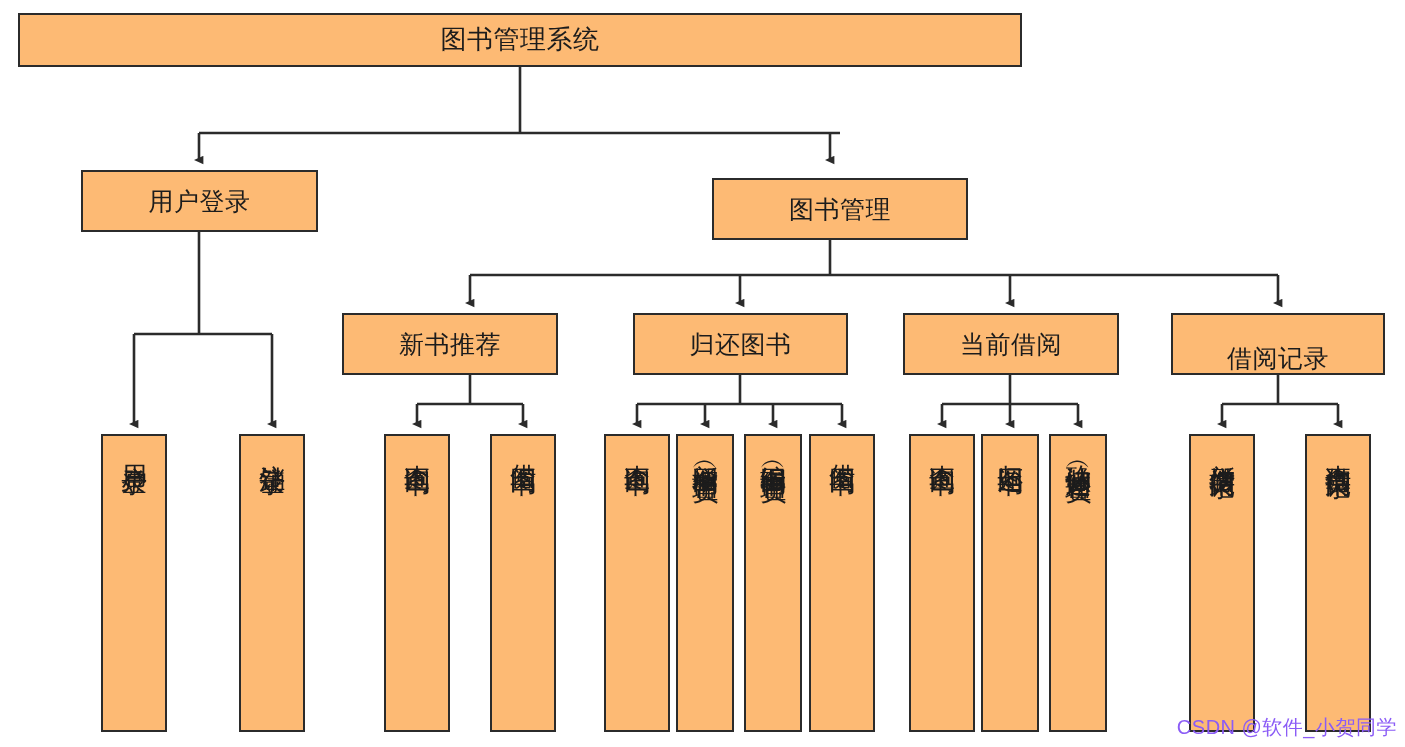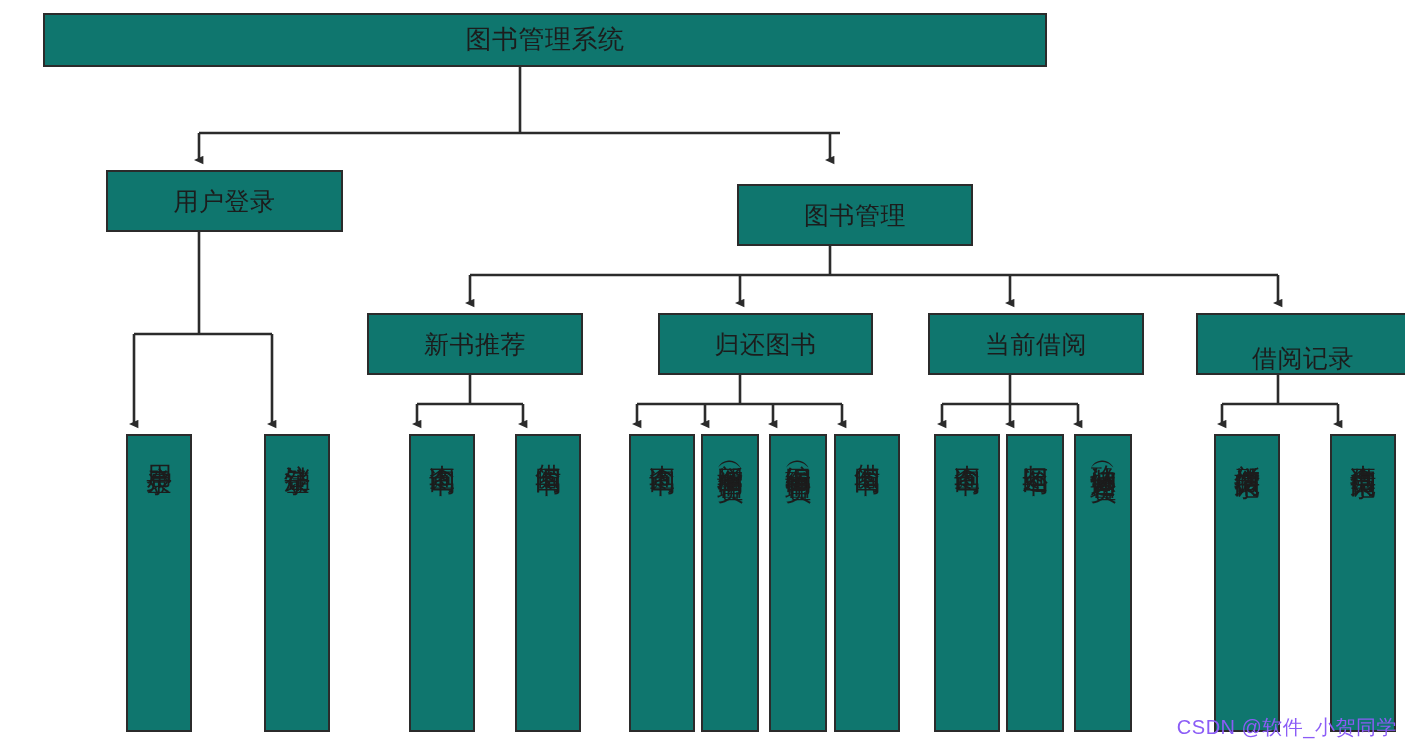--- a/index.html
+++ b/index.html
@@ -21,27 +21,26 @@
     position: absolute;
     left: 0;
     top: 0;
     width: 1405px;
     height: 747px;
     pointer-events: none;
   }
   .node {
     position: absolute;
     box-sizing: border-box;
-    background: #0f766e;
+    background: #fdba74;
     border: 2.5px solid #2b2b2b;
     display: flex;
     align-items: center;
     justify-content: center;
     color: #1c1c1c;
-    margin-left: 25px;
   }
   .node .label {
     display: block;
     text-align: center;
     line-height: 1.22;
     letter-spacing: 0.5px;
   }
   
   .node.horiz .label {
     writing-mode: horizontal-tb;
@@ -129,21 +128,21 @@
   </svg>
 
   <div class="node horiz root" style="left:18px; top:13px; width:1004px; height:54px;">
     <span class="label">图书管理系统</span>
   </div>
 
   <div class="node horiz" style="left:81px; top:170px; width:237px; height:62px;">
     <span class="label">用户登录</span>
   </div>
 
-  <div class="node horiz" style="left:712px; top:184px; width:236px; height:62px;">
+  <div class="node horiz" style="left:712px; top:178px; width:256px; height:62px;">
     <span class="label">图书管理</span>
   </div>
 
   <div class="node horiz" style="left:342px; top:313px; width:216px; height:62px;">
     <span class="label">新书推荐</span>
   </div>
 
   <div class="node horiz" style="left:633px; top:313px; width:215px; height:62px;">
     <span class="label">归还图书</span>
   </div>

